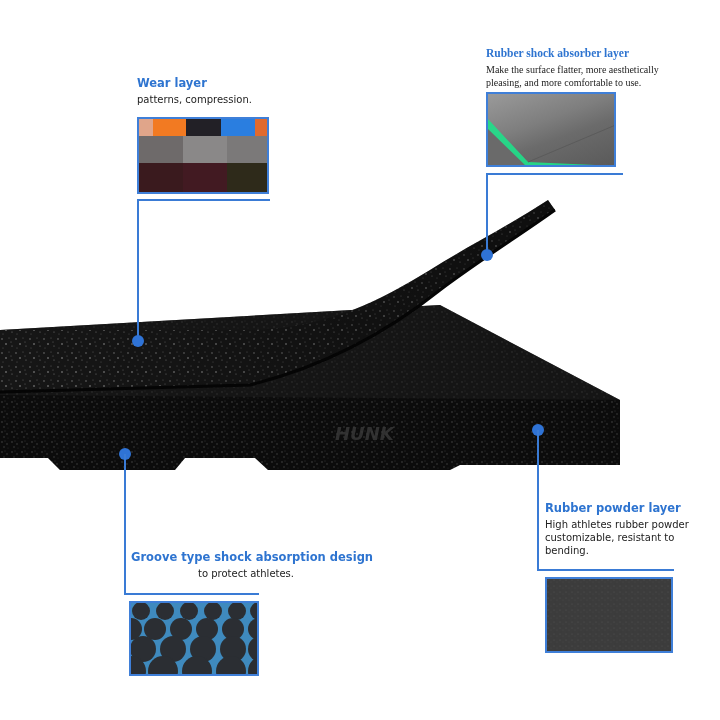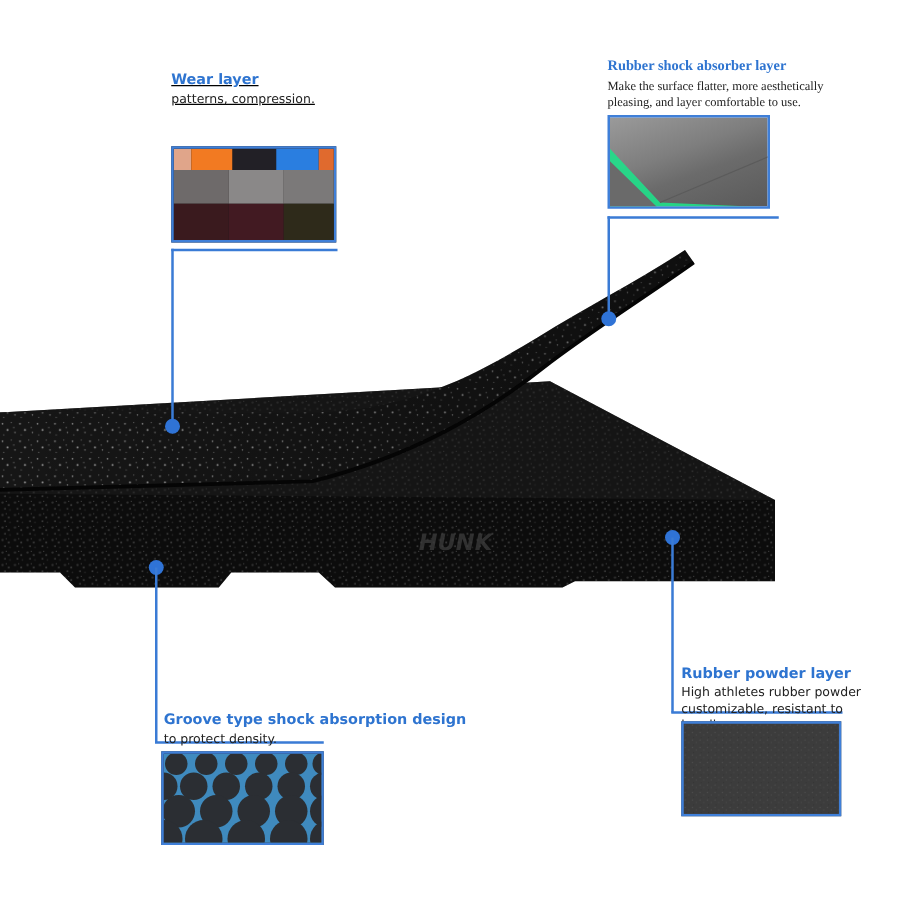--- a/index.html
+++ b/index.html
@@ -101,21 +101,21 @@
   <div class="dot" style="left:481px; top:249px;"></div>
 
   <div class="dot" style="left:119px; top:448px;"></div>
   <div class="line" style="left:124px; top:454px; width:2px; height:140px;"></div>
   <div class="line" style="left:124px; top:593px; width:135px; height:2px;"></div>
 
   <div class="dot" style="left:532px; top:424px;"></div>
   <div class="line" style="left:537px; top:430px; width:2px; height:140px;"></div>
   <div class="line" style="left:537px; top:569px; width:137px; height:2px;"></div>
 
-  <div class="callout" style="left:137px; top:56px; width:200px;text-decoration:underline;">
+  <div class="callout" style="left:137px; top:76px; width:200px;">
     <div class="title">Wear layer</div>
     <div class="desc">
       <div>patterns, compression.</div>
     </div>
   </div>
   <div class="thumb thumb-wear">
     <div class="tile" style="left:0;top:0;width:14px;height:17px;background:#e0a58a;"></div>
     <div class="tile" style="left:14px;top:0;width:33px;height:17px;background:#f27a22;"></div>
     <div class="tile" style="left:47px;top:0;width:35px;height:17px;background:#222026;"></div>
     <div class="tile" style="left:82px;top:0;width:34px;height:17px;background:#2a7ee0;"></div>
@@ -125,35 +125,35 @@
     <div class="tile" style="left:88px;top:17px;width:44px;height:27px;background:#7b7979;"></div>
     <div class="tile" style="left:0;top:44px;width:44px;height:33px;background:#3a1a1e;"></div>
     <div class="tile" style="left:44px;top:44px;width:44px;height:33px;background:#421a22;"></div>
     <div class="tile" style="left:88px;top:44px;width:44px;height:33px;background:#2e2a1a;"></div>
   </div>
 
   <div class="callout" style="left:486px; top:46px; width:230px;font-family:Liberation Serif, serif;">
     <div class="title">Rubber shock absorber layer</div>
     <div class="desc">
       <div>Make the surface flatter, more aesthetically</div>
-      <div>pleasing, and layer comfortable to use.</div>
+      <div>pleasing, and more comfortable to use.</div>
     </div>
   </div>
   <div class="thumb thumb-absorber">
     <svg width="130" height="75" viewBox="0 0 130 75">
       <path d="M0,25 L40,68 L130,72 L130,75 L0,75 Z" fill="#1fe08a" opacity="0.9"></path>
       <path d="M0,35 L38,72 L130,75 L0,75 Z" fill="#6a6a6a"></path>
       <path d="M40,68 L130,30" stroke="#5b5b5b" stroke-width="1" fill="none"></path>
     </svg>
   </div>
 
-  <div class="callout" style="left:131px; top:568px; width:230px;">
+  <div class="callout" style="left:131px; top:550px; width:230px;text-align:center;">
     <div class="title">Groove type shock absorption design</div>
     <div class="desc">
-      <div>to protect density.</div>
+      <div>to protect athletes.</div>
     </div>
   </div>
   <div class="thumb thumb-groove">
     <svg width="130" height="75" viewBox="0 0 130 75">
       <rect width="130" height="75" fill="#4aa3e0"></rect>
       <g fill="#33373c">
         <circle cx="10" cy="8" r="9"></circle>
           <circle cx="34" cy="8" r="9"></circle>
           <circle cx="58" cy="8" r="9"></circle>
           <circle cx="82" cy="8" r="9"></circle>
@@ -173,21 +173,21 @@
         <circle cx="0" cy="68" r="15"></circle>
           <circle cx="32" cy="68" r="15"></circle>
           <circle cx="66" cy="68" r="15"></circle>
           <circle cx="100" cy="68" r="15"></circle>
           <circle cx="132" cy="68" r="15"></circle>
       </g>
       <rect width="130" height="75" fill="#000" opacity="0.15"></rect>
     </svg>
   </div>
 
-  <div class="callout" style="left:545px; top:531px; width:175px;">
+  <div class="callout" style="left:545px; top:501px; width:175px;">
     <div class="title">Rubber powder layer</div>
     <div class="desc">
       <div>High athletes rubber powder</div>
       <div>customizable, resistant to bending.</div>
     </div>
   </div>
   <div class="thumb thumb-powder">
     <svg width="128" height="76" viewBox="0 0 128 76">
       <defs>
         <pattern id="powderNoise" width="6" height="6" patternUnits="userSpaceOnUse">

